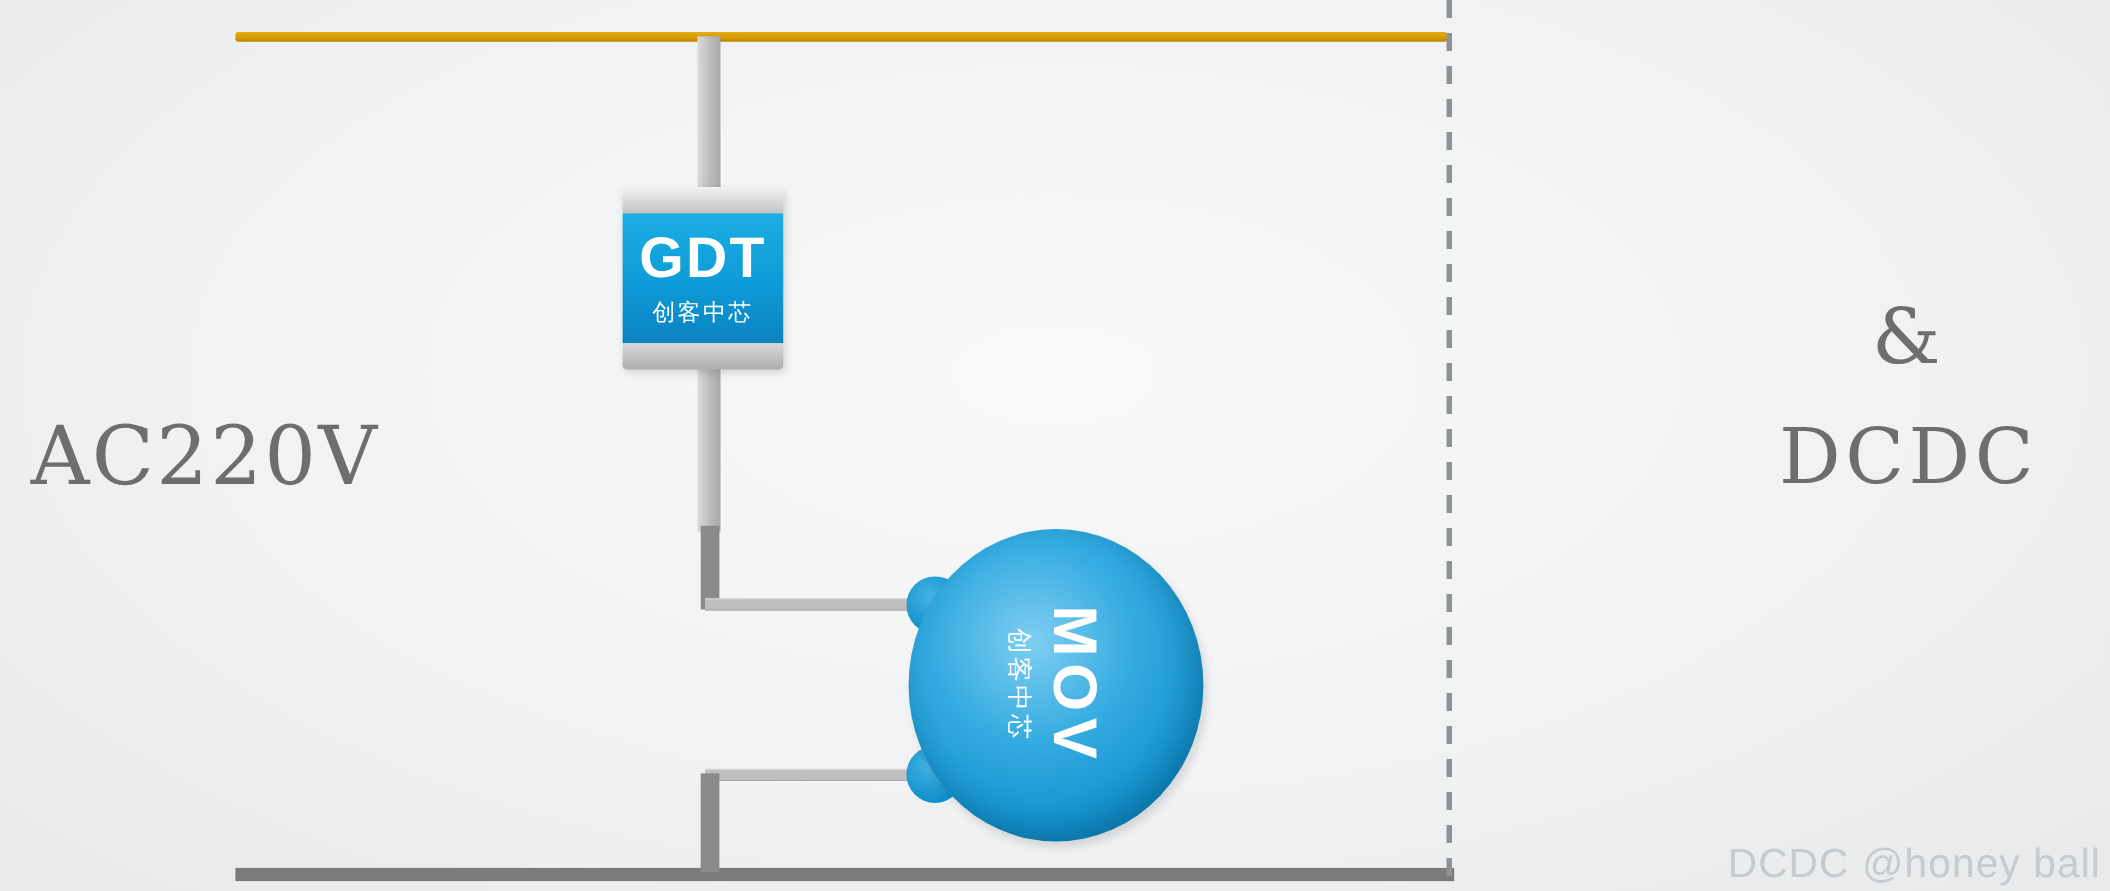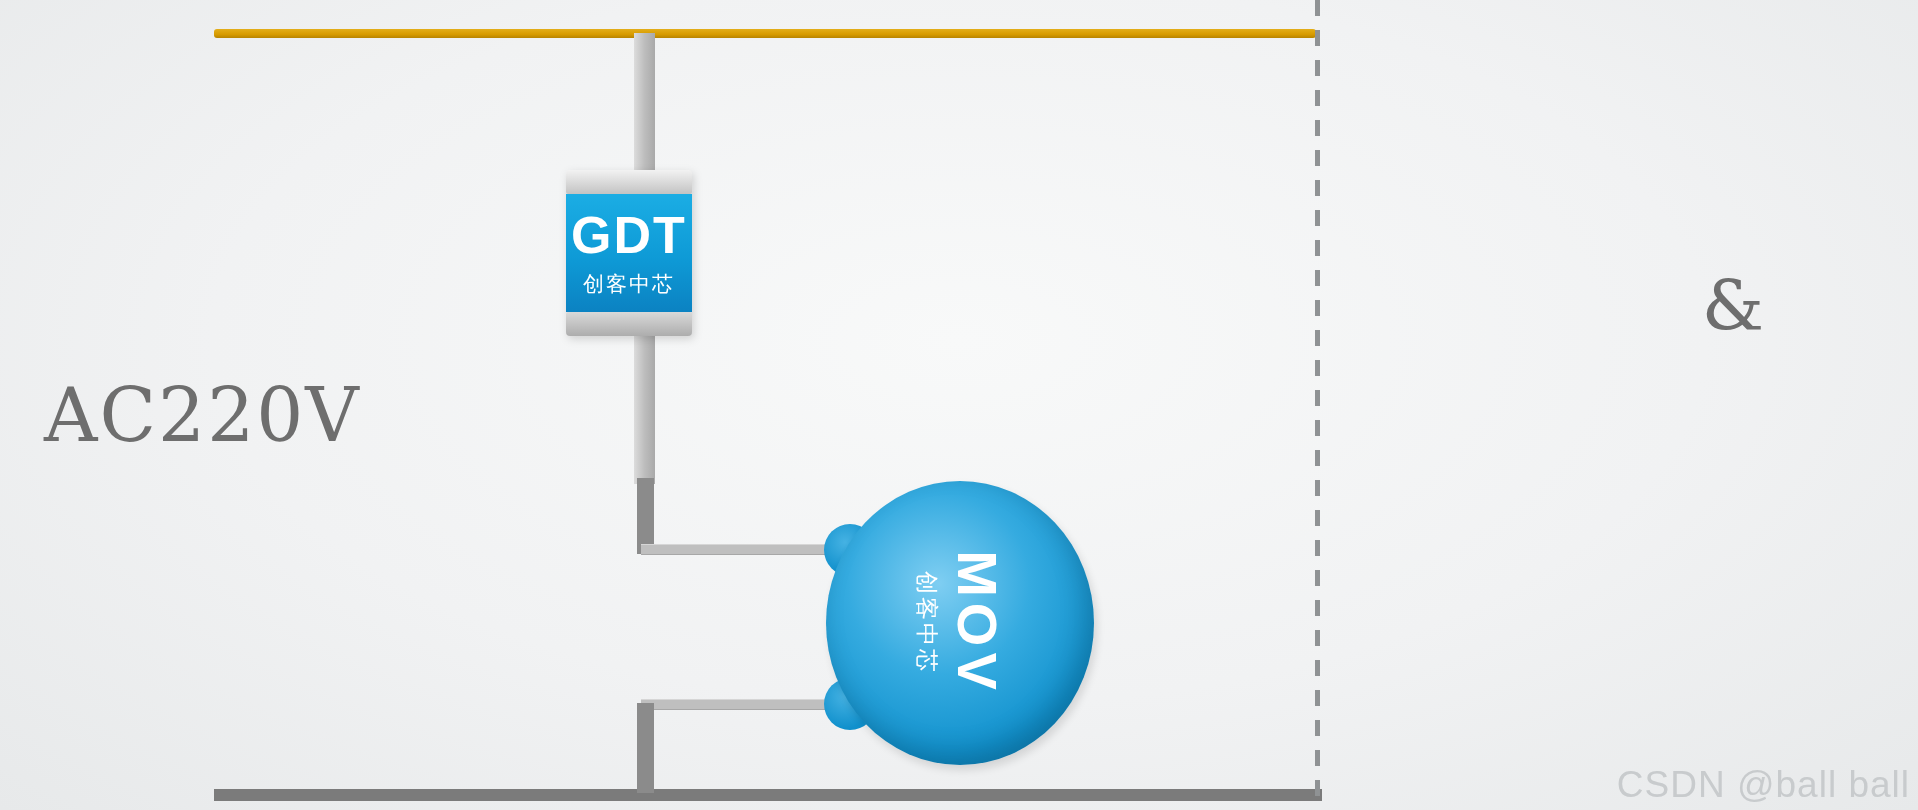--- a/index.html
+++ b/index.html
@@ -34,21 +34,21 @@
 
   .w-top       { left: 634px; top: 33px;  width: 21px; height: 140px; }
   .w-mid-light { left: 634px; top: 332px; width: 21px; height: 152px; }
   .w-mid-dark  { left: 637px; top: 478px; width: 17px; height: 76px;  }
   .w-branch-top    { left: 641px; top: 544px; width: 224px; height: 9px; }
   .w-branch-bottom { left: 641px; top: 699px; width: 224px; height: 9px; }
   .w-bottom    { left: 637px; top: 703px; width: 17px; height: 90px; }
 
   
   .gdt {
-    position: absolute; left: 566px; top: 170px; width: 126px; height: 166px;
+    position: absolute; left: 566px; top: 170px; width: 146px; height: 166px;
     display: flex; flex-direction: column;
     filter: drop-shadow(2px 3px 4px rgba(0,0,0,0.15));
   }
   .gdt-cap {
     height: 24px; border-radius: 4px 4px 2px 2px;
     background: linear-gradient(to bottom, #f2f2f2, #c3c3c3);
   }
   .gdt-cap.bottom {
     border-radius: 2px 2px 4px 4px;
     background: linear-gradient(to bottom, #d9d9d9, #adadad);
@@ -80,21 +80,21 @@
     transform: translate(-50%, -50%) rotate(90deg);
     text-align: center; color: #ffffff; white-space: nowrap;
   }
   .mov-name { font-size: 56px; font-weight: bold; letter-spacing: 6px; line-height: 1.1; }
   .mov-brand { font-size: 23px; letter-spacing: 3px; margin-top: 4px; }
 
   
   .ac-label {
     position: absolute; left: 28px; top: 372px;
     font-family: "DejaVu Serif", serif;
-    font-size: 74px; color: var(--label-gray, #6e6e6e); letter-spacing: 2px; margin-left: 16px;
+    font-size: 74px; color: var(--label-gray, #6e6e6e); letter-spacing: 2px;
   }
   .pfc-block {
     position: absolute; left: 1565px; top: 252px; width: 340px;
     text-align: center;
     font-family: "DejaVu Serif", serif;
     color: var(--label-gray, #6e6e6e);
   }
   .pfc-line { font-size: 70px; line-height: 1.55; letter-spacing: 4px; }
   .watermark {
     position: absolute; right: 8px; bottom: 4px;
@@ -133,17 +133,18 @@
     <div class="mov-text">
       <div class="mov-name">MOV</div>
       <div class="mov-brand">创客中芯</div>
     </div>
   </div>
 
   <div class="ac-label">AC220V</div>
 
   <div class="pfc-block">
     <div class="pfc-line">&amp;</div>
+    <div class="pfc-line">DCDC</div>
   </div>
 
-  <div class="watermark">CSDN @ball ball</div>
+  <div class="watermark">DCDC @honey ball</div>
 
 </div>
 
 </body></html>

